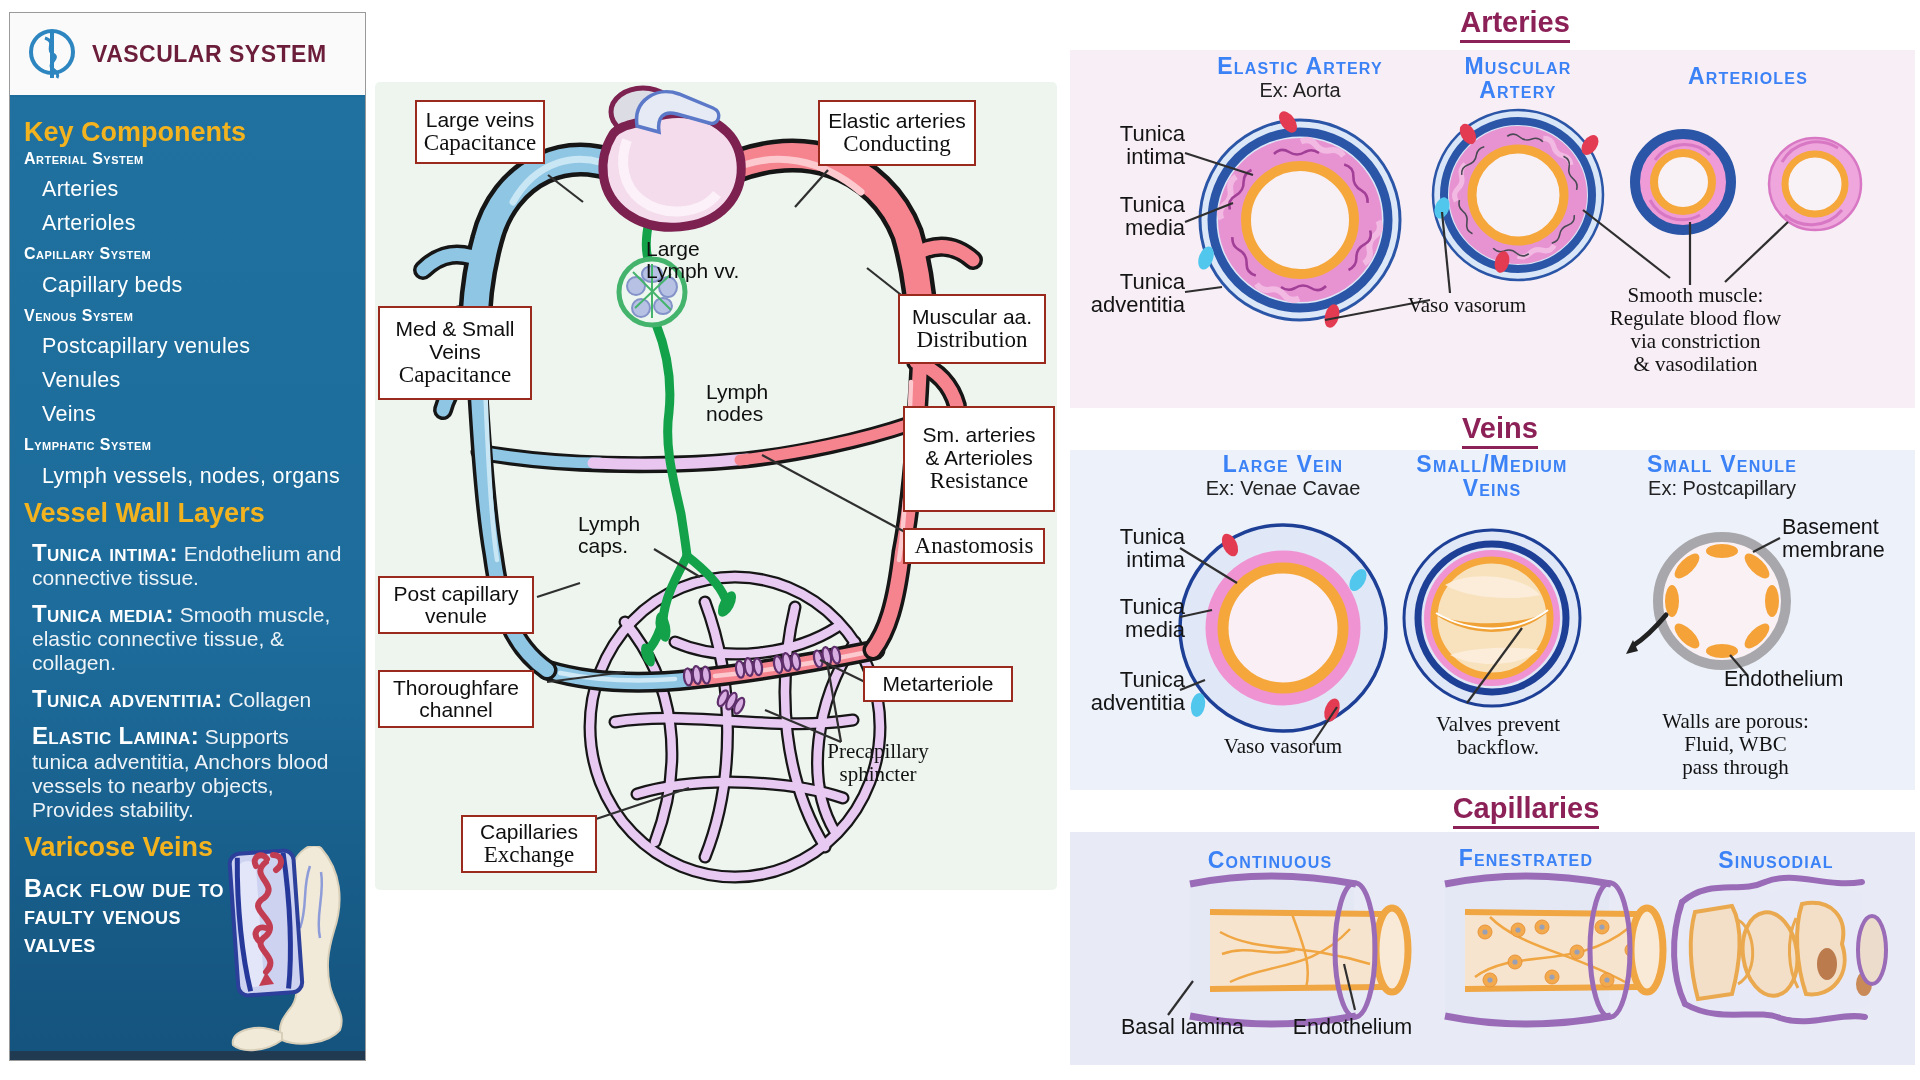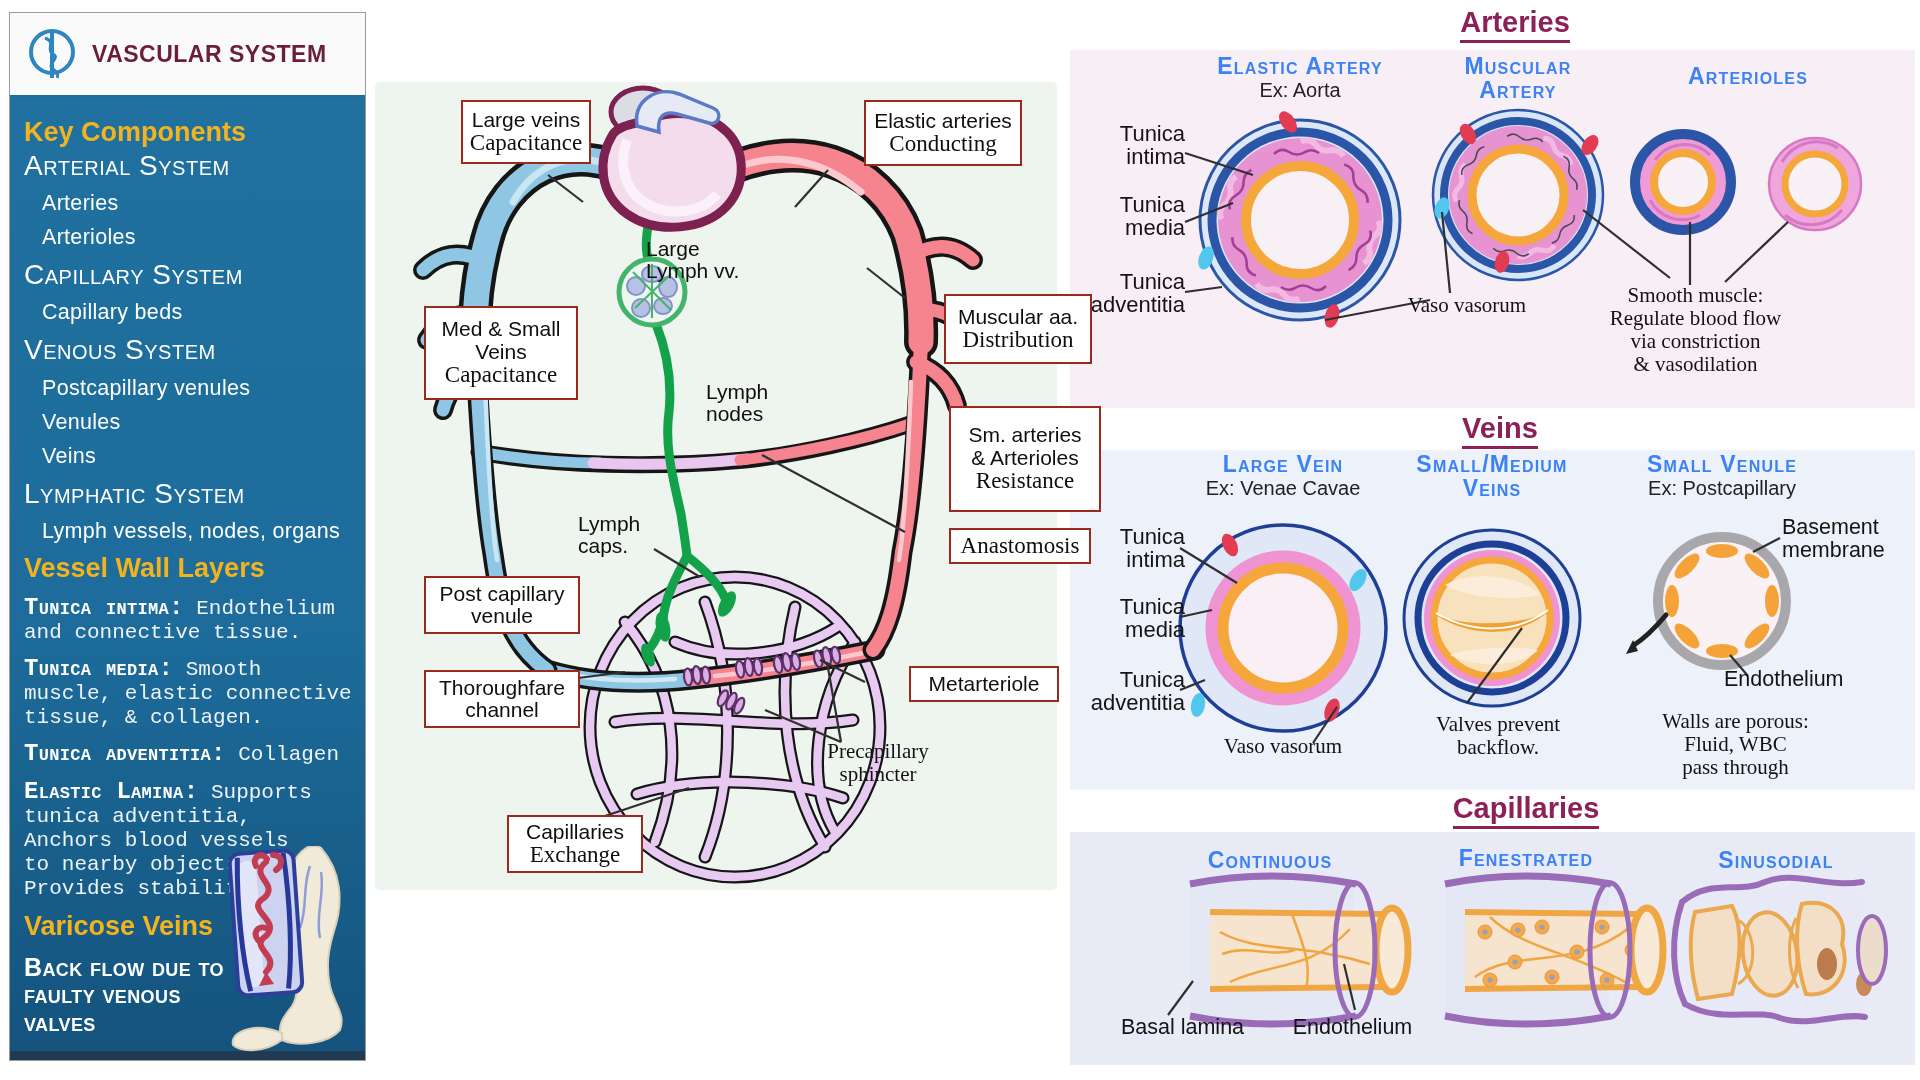--- a/index.html
+++ b/index.html
@@ -10,34 +10,34 @@
   
   .sidebar{position:absolute;left:10px;top:13px;width:355px;height:1047px;outline:1.5px solid #9a9a9a;}
   .sb-header{position:absolute;left:0;top:0;width:355px;height:84px;background:#fafafa;
              border-bottom:2px solid #1d6c9b;display:flex;align-items:center;gap:14px;padding-left:16px;box-sizing:border-box;}
   .sb-title{font-size:23px;font-weight:700;letter-spacing:.5px;color:#6b1d3a;}
   .sb-body{position:absolute;left:0;top:84px;width:355px;height:963px;box-sizing:border-box;
            background:linear-gradient(180deg,#20719f 0%,#1d6c9b 55%,#14537d 100%);
            padding:14px 10px 0 14px;color:#fff;}
   .sb-body:after{content:"";position:absolute;left:0;bottom:0;width:100%;height:9px;background:#203a52;}
   .sb-gold{font-size:27px;font-weight:700;color:#f3b31f;margin:6px 0 2px 0;}
-  .sb-h{font-variant:small-caps;font-weight:400;font-size:28px;letter-spacing:.5px;line-height:1.15;}
+  .sb-h{font-variant:small-caps;font-weight:700;font-size:16px;letter-spacing:.5px;line-height:1.15;}
   .sb-item{font-size:21.5px;margin:9px 0 9px 18px;font-weight:300;letter-spacing:.3px;}
-  .sb-layer{font-size:21px;line-height:1.14;margin:10px 0;color:#eef3f7;font-weight:300;font-family:Liberation Mono, monospace;}
+  .sb-layer{font-size:21px;line-height:1.14;margin:10px 8px;color:#eef3f7;font-weight:300;}
   .sc-term{font-variant:small-caps;font-weight:600;font-size:24px;color:#fff;letter-spacing:.3px;}
   .sb-note{font-variant:small-caps;font-weight:600;font-size:25px;line-height:1.1;letter-spacing:.4px;margin-top:12px;}
 
   
   .sect-title{position:absolute;text-align:center;font-size:29px;font-weight:700;color:#8c2158;}
   .utitle{display:inline-block;border-bottom:3.5px solid currentColor;padding-bottom:1px;}
 
   
   .callout{position:absolute;background:#fff;border:2.5px solid #9a2a1e;box-sizing:border-box;
            display:flex;flex-direction:column;align-items:center;justify-content:center;
-           text-align:center;padding:3px 4px;z-index:5;margin-left:46px;}
+           text-align:center;padding:3px 4px;z-index:5;}
   .c-label{font-size:21px;line-height:1.07;color:#0f0f0f;}
   .c-sub{font-family:"Liberation Serif",serif;font-size:23px;line-height:1.05;color:#0f0f0f;}
   .plain{position:absolute;font-size:21px;line-height:1.05;color:#0f0f0f;z-index:5;}
   .serif{position:absolute;font-family:"Liberation Serif",serif;font-size:21px;line-height:1.1;
          color:#131313;text-align:center;z-index:5;}
 
   
   .sc{font-variant:small-caps;letter-spacing:1.2px;font-weight:600;font-size:23px;color:#3b82f6;line-height:1.05;}
   .colhead{position:absolute;text-align:center;z-index:5;}
   .colhead .ex{font-size:20px;color:#222;margin-top:1px;}

